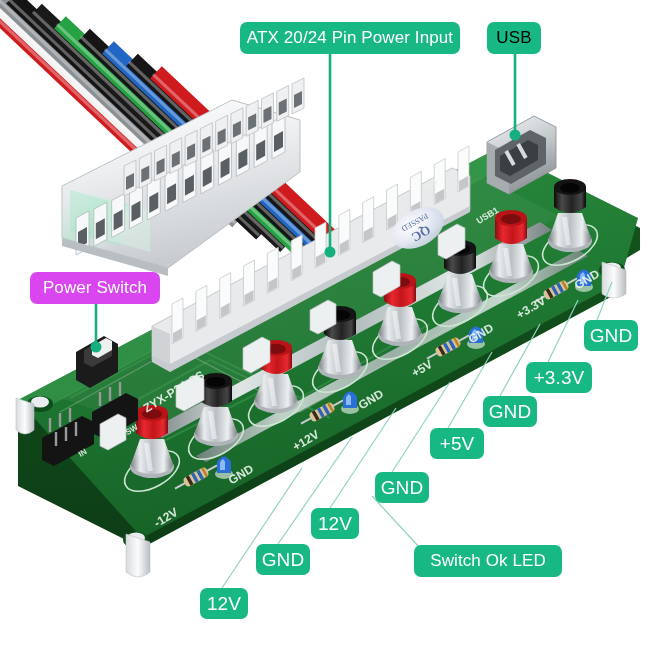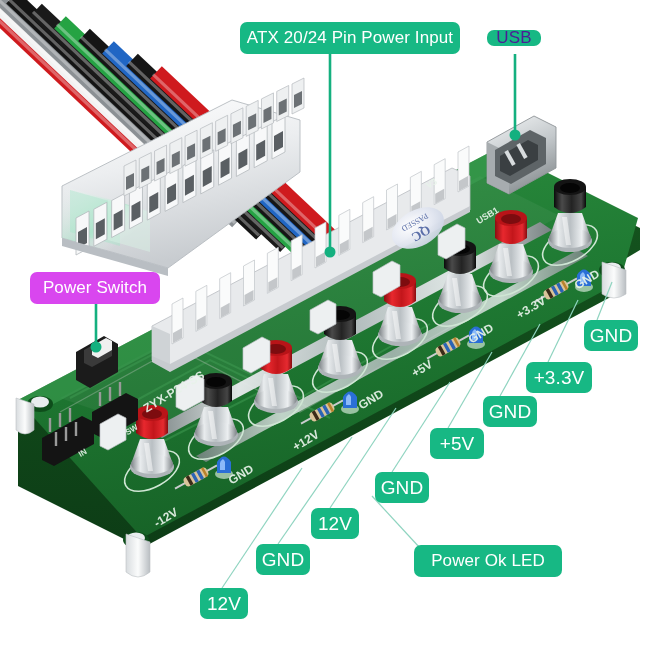--- a/index.html
+++ b/index.html
@@ -515,26 +515,26 @@
         <line x1="392" y1="472" x2="450" y2="382" stroke="#8fd4c0" stroke-width="1.2"></line>
         <line x1="330" y1="508" x2="396" y2="408" stroke="#8fd4c0" stroke-width="1.2"></line>
         <line x1="278" y1="544" x2="352" y2="437" stroke="#8fd4c0" stroke-width="1.2"></line>
         <line x1="222" y1="588" x2="302" y2="468" stroke="#8fd4c0" stroke-width="1.2"></line>
         <line x1="420" y1="548" x2="372" y2="496" stroke="#8fd4c0" stroke-width="1.2"></line>
       </g>
   </svg>
 
   <div id="callout-layer">
       <div class="callout cal-lg" style="left: 240px; top: 22px; width: 220px; height: 32px; background: rgb(23, 184, 132); color: rgb(255, 255, 255);">ATX 20/24 Pin Power Input</div>
-      <div class="callout cal-lg" style="left: 487px; top: 30px; width: 54px; height: 16px; background: rgb(23, 184, 132); color: #4c1d95;">USB</div>
+      <div class="callout cal-lg" style="left: 487px; top: 22px; width: 54px; height: 32px; background: rgb(23, 184, 132); color: #000000;">USB</div>
       <div class="callout cal-lg" style="left: 30px; top: 272px; width: 130px; height: 32px; background: #d946ef; color: rgb(255, 255, 255);">Power  Switch</div>
       <div class="callout cal-md" style="left: 584px; top: 320px; width: 54px; height: 31px; background: rgb(23, 184, 132); color: rgb(255, 255, 255);">GND</div>
       <div class="callout cal-md" style="left: 526px; top: 362px; width: 66px; height: 31px; background: rgb(23, 184, 132); color: rgb(255, 255, 255);">+3.3V</div>
       <div class="callout cal-md" style="left: 483px; top: 396px; width: 54px; height: 31px; background: rgb(23, 184, 132); color: rgb(255, 255, 255);">GND</div>
       <div class="callout cal-md" style="left: 430px; top: 428px; width: 54px; height: 31px; background: rgb(23, 184, 132); color: rgb(255, 255, 255);">+5V</div>
       <div class="callout cal-md" style="left: 375px; top: 472px; width: 54px; height: 31px; background: rgb(23, 184, 132); color: rgb(255, 255, 255);">GND</div>
       <div class="callout cal-md" style="left: 311px; top: 508px; width: 48px; height: 31px; background: rgb(23, 184, 132); color: rgb(255, 255, 255);">12V</div>
       <div class="callout cal-md" style="left: 256px; top: 544px; width: 54px; height: 31px; background: rgb(23, 184, 132); color: rgb(255, 255, 255);">GND</div>
       <div class="callout cal-md" style="left: 200px; top: 588px; width: 48px; height: 31px; background: rgb(23, 184, 132); color: rgb(255, 255, 255);">12V</div>
-      <div class="callout cal-lg" style="left: 414px; top: 545px; width: 148px; height: 32px; background: rgb(23, 184, 132); color: rgb(255, 255, 255);">Power Ok LED</div>
+      <div class="callout cal-lg" style="left: 414px; top: 545px; width: 148px; height: 32px; background: rgb(23, 184, 132); color: rgb(255, 255, 255);">Switch Ok LED</div>
     </div>
 
 </div>
 
 </body></html>

